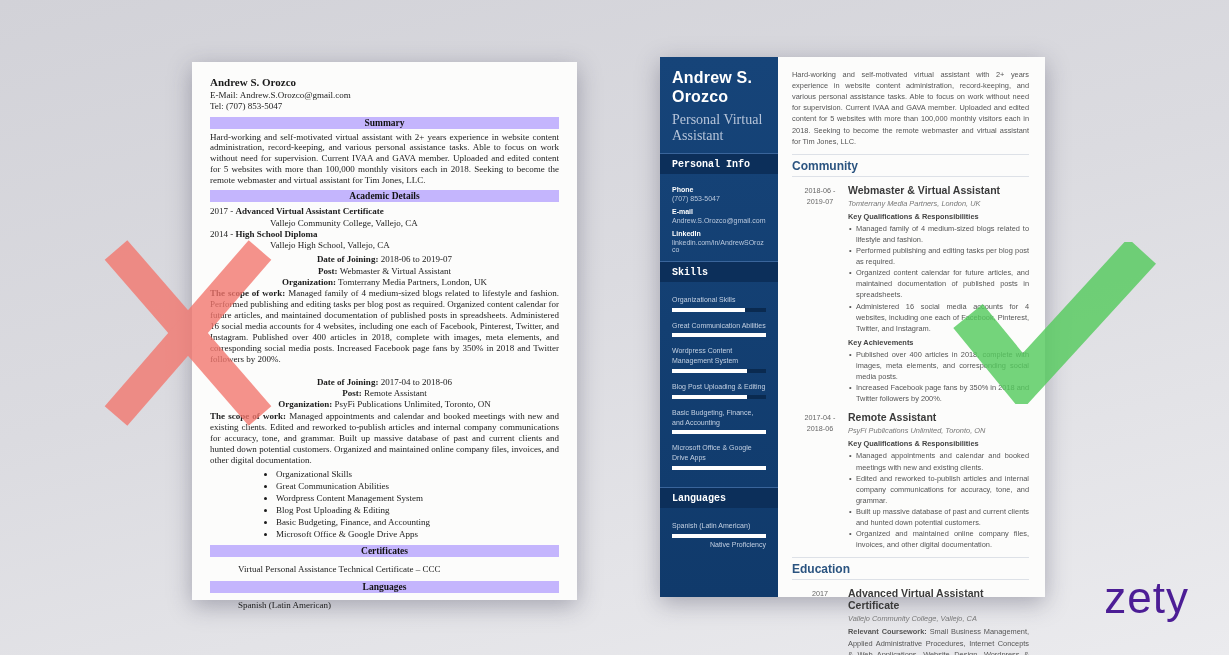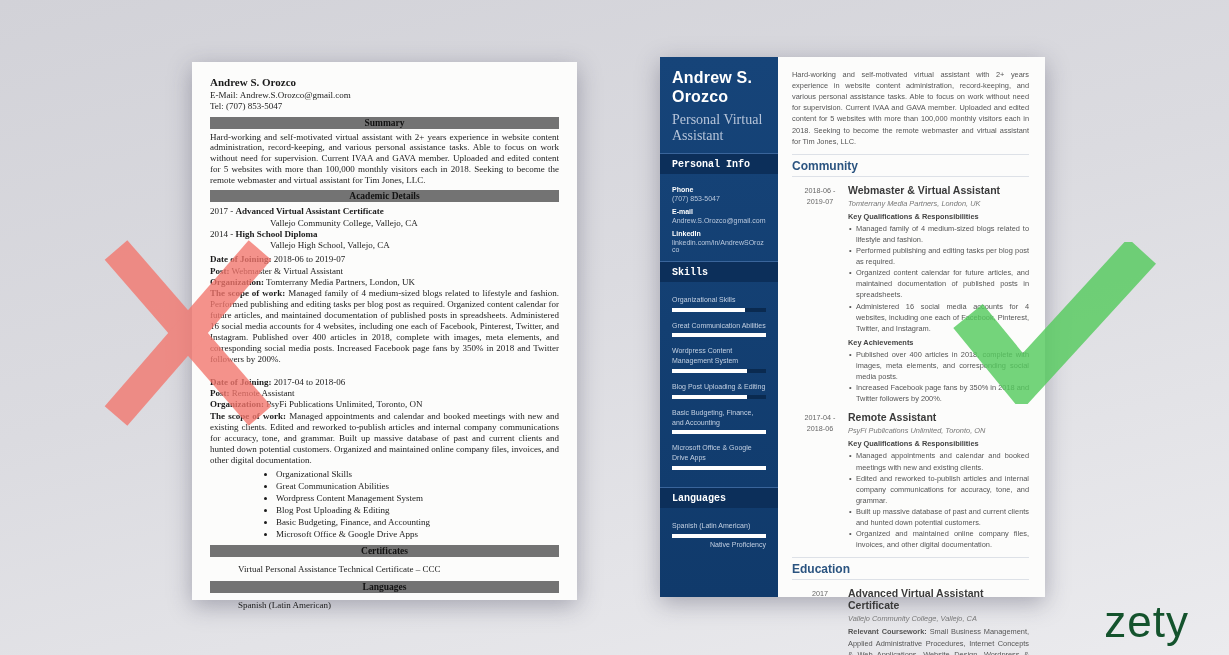--- a/index.html
+++ b/index.html
@@ -8,27 +8,27 @@
     background:linear-gradient(165deg,#d2d2d8 0%,#dbdbe0 45%,#ebebee 100%);
     font-family:"Liberation Sans",sans-serif;
   }
   .page{position:absolute;background:#fcfcfb;box-shadow:0 6px 22px rgba(50,50,75,.35);box-sizing:border-box;}
 
   
   .page-left{left:192px;top:62px;width:385px;height:538px;padding:14px 18px 0;
     font-family:"Liberation Serif",serif;color:#1b1b1b;}
   .l-name{font-size:11px;font-weight:bold;margin-bottom:2px;}
   .l-contact{font-size:9px;line-height:1.25;}
-  .lbar{background:#737373;text-align:center;font-weight:bold;font-size:9.5px;
+  .lbar{background:#c4b5fd;text-align:center;font-weight:bold;font-size:9.5px;
     padding:1px 0;margin:4px 0 3px;color:#111;}
   .l-par{font-size:9px;line-height:1.22;text-align:justify;margin:0;}
   .l-acad{font-size:9px;line-height:1.25;margin-top:4px;}
   .l-acad .school{padding-left:60px;}
   .l-job{margin-top:3px;}
-  .l-line{font-size:9px;line-height:1.25;}
+  .l-line{font-size:9px;line-height:1.25;text-align:center;}
   .l-gap{height:9px;}
   ul.l-skills{margin:4px 0 2px 66px;padding:0;font-size:9px;line-height:1.32;}
   ul.l-skills li{margin:0;}
   .l-cert{font-size:9px;margin:7px 0 7px 28px;}
   .l-lang{font-size:9px;margin:7px 0 0 28px;}
 
   
   .page-right{left:660px;top:57px;width:385px;height:540px;}
   .sidebar{position:absolute;left:0;top:0;bottom:0;width:118px;
     background:linear-gradient(180deg,#164479 0%,#103a6b 100%);color:#fff;}
@@ -57,21 +57,21 @@
   .company{font-size:7.4px;font-style:italic;color:#777;margin-top:3px;}
   .sub-label{font-size:7.4px;font-weight:bold;color:#444;margin-top:4px;}
   ul.bullets{margin:2px 0 0;padding:0;list-style:none;}
   ul.bullets li{font-size:7.4px;color:#555;line-height:1.5;text-align:justify;
     padding-left:8px;position:relative;}
   ul.bullets li::before{content:"\2022";position:absolute;left:1px;}
   .course{font-size:7.4px;color:#555;line-height:1.5;text-align:justify;margin:3px 0 0;}
 
   
   .mark{position:absolute;pointer-events:none;}
-  .watermark{position:absolute;right:40px;bottom:8px;font-size:44px;color:#14532d;
+  .watermark{position:absolute;right:40px;bottom:32px;font-size:44px;color:#4c1d95;
     letter-spacing:1px;}
 </style>
 </head>
 <body>
 
 <div class="page page-left">
   <div class="l-name">Andrew S. Orozco</div>
   <div class="l-contact">E-Mail: Andrew.S.Orozco@gmail.com</div>
   <div class="l-contact">Tel: (707) 853-5047</div>
 

